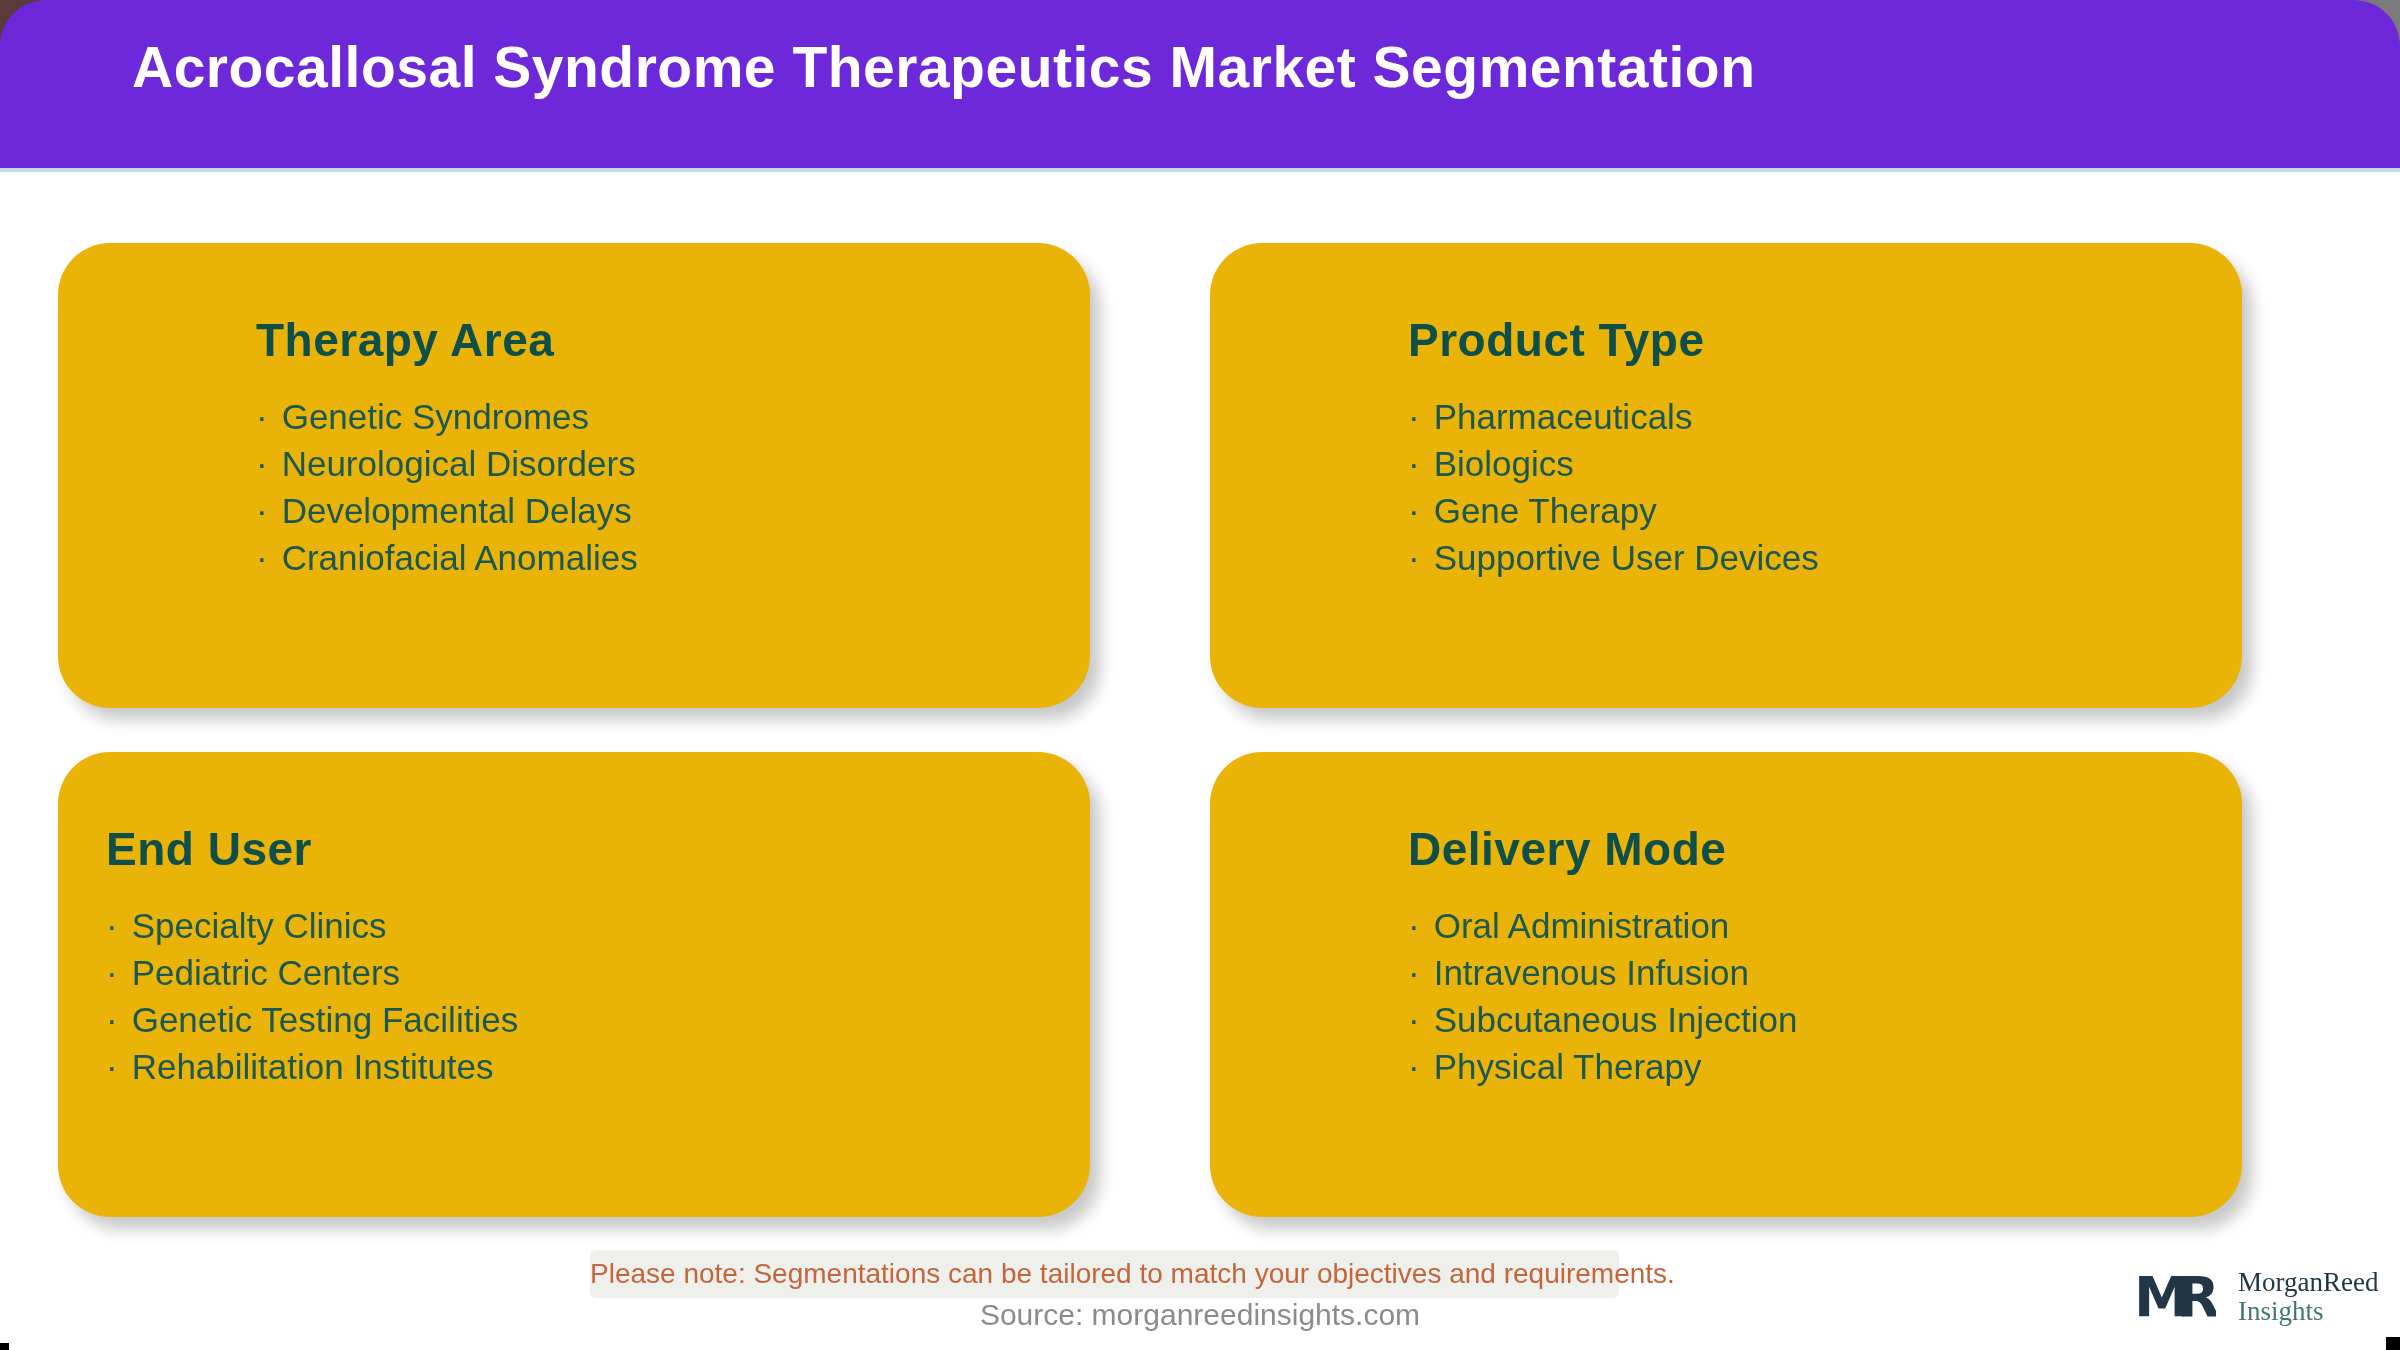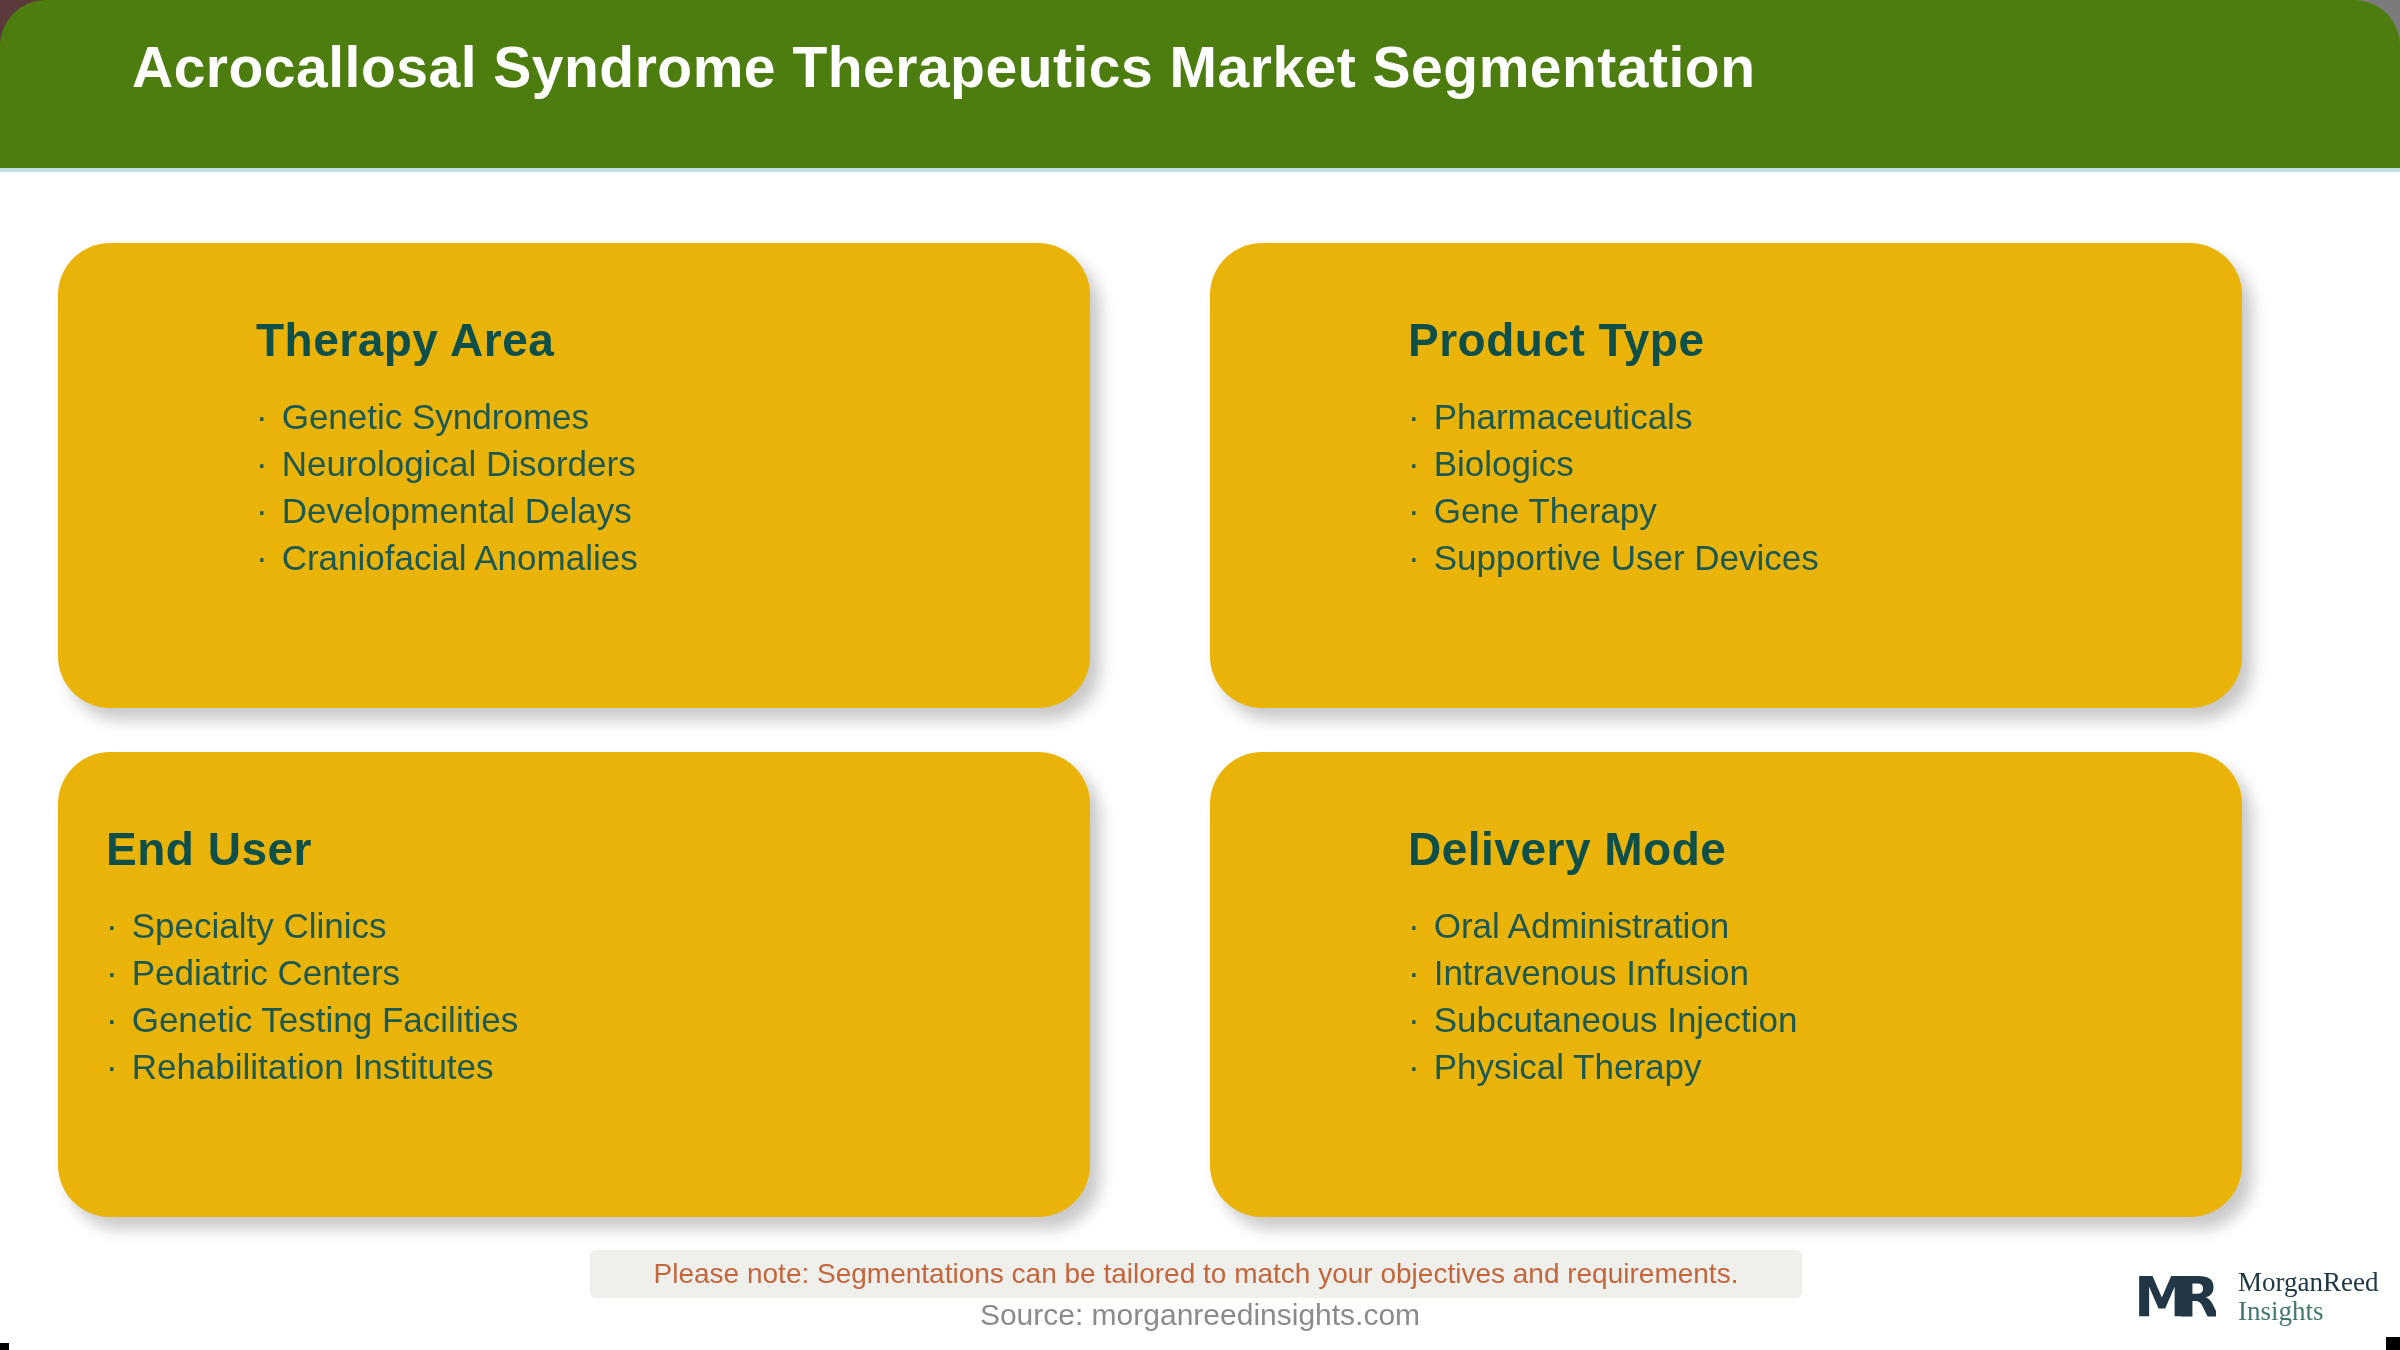--- a/index.html
+++ b/index.html
@@ -11,21 +11,21 @@
     font-family: "Liberation Sans", sans-serif;
   }
 
   
   .corner-tl { position:absolute; top:0; left:0; width:52px; height:52px; background:#5a3a3a; }
   .corner-tr { position:absolute; top:0; right:0; width:52px; height:52px; background:#7b7b7b; }
 
   .header {
     position: absolute; top: 0; left: 0;
     width: 2400px; height: 172px;
-    background: #4d7c0f;
+    background: #6d28d9;
     border-radius: 46px 46px 0 0;
     border-bottom: 4px solid #bfdfe3;
     box-sizing: border-box;
   }
   .header-title {
     position: absolute; left: 132px; top: 34px;
     font-size: 57px; font-weight: bold; color: #ffffff;
     letter-spacing: 0.5px; white-space: nowrap;
   }
 
@@ -49,21 +49,21 @@
     color: #0f4f49; letter-spacing: 0.5px;
   }
   .card-item {
     font-size: 35px; line-height: 47px;
     color: #1c5852; white-space: nowrap;
   }
   .bullet { margin-right: 14px; }
 
   .note-bar {
     position: absolute; top: 1250px; left: 590px;
-    width: 1212px; height: 48px;
+    width: 1029px; height: 48px;
     background: #efefec; border-radius: 6px;
     text-align: center; line-height: 48px;
     font-size: 28px; color: #c3663c;
     white-space: nowrap;
   }
   .source-line {
     position: absolute; top: 1298px; left: 590px;
     width: 1220px; text-align: center;
     font-size: 30px; color: #8b8b8b;
   }

